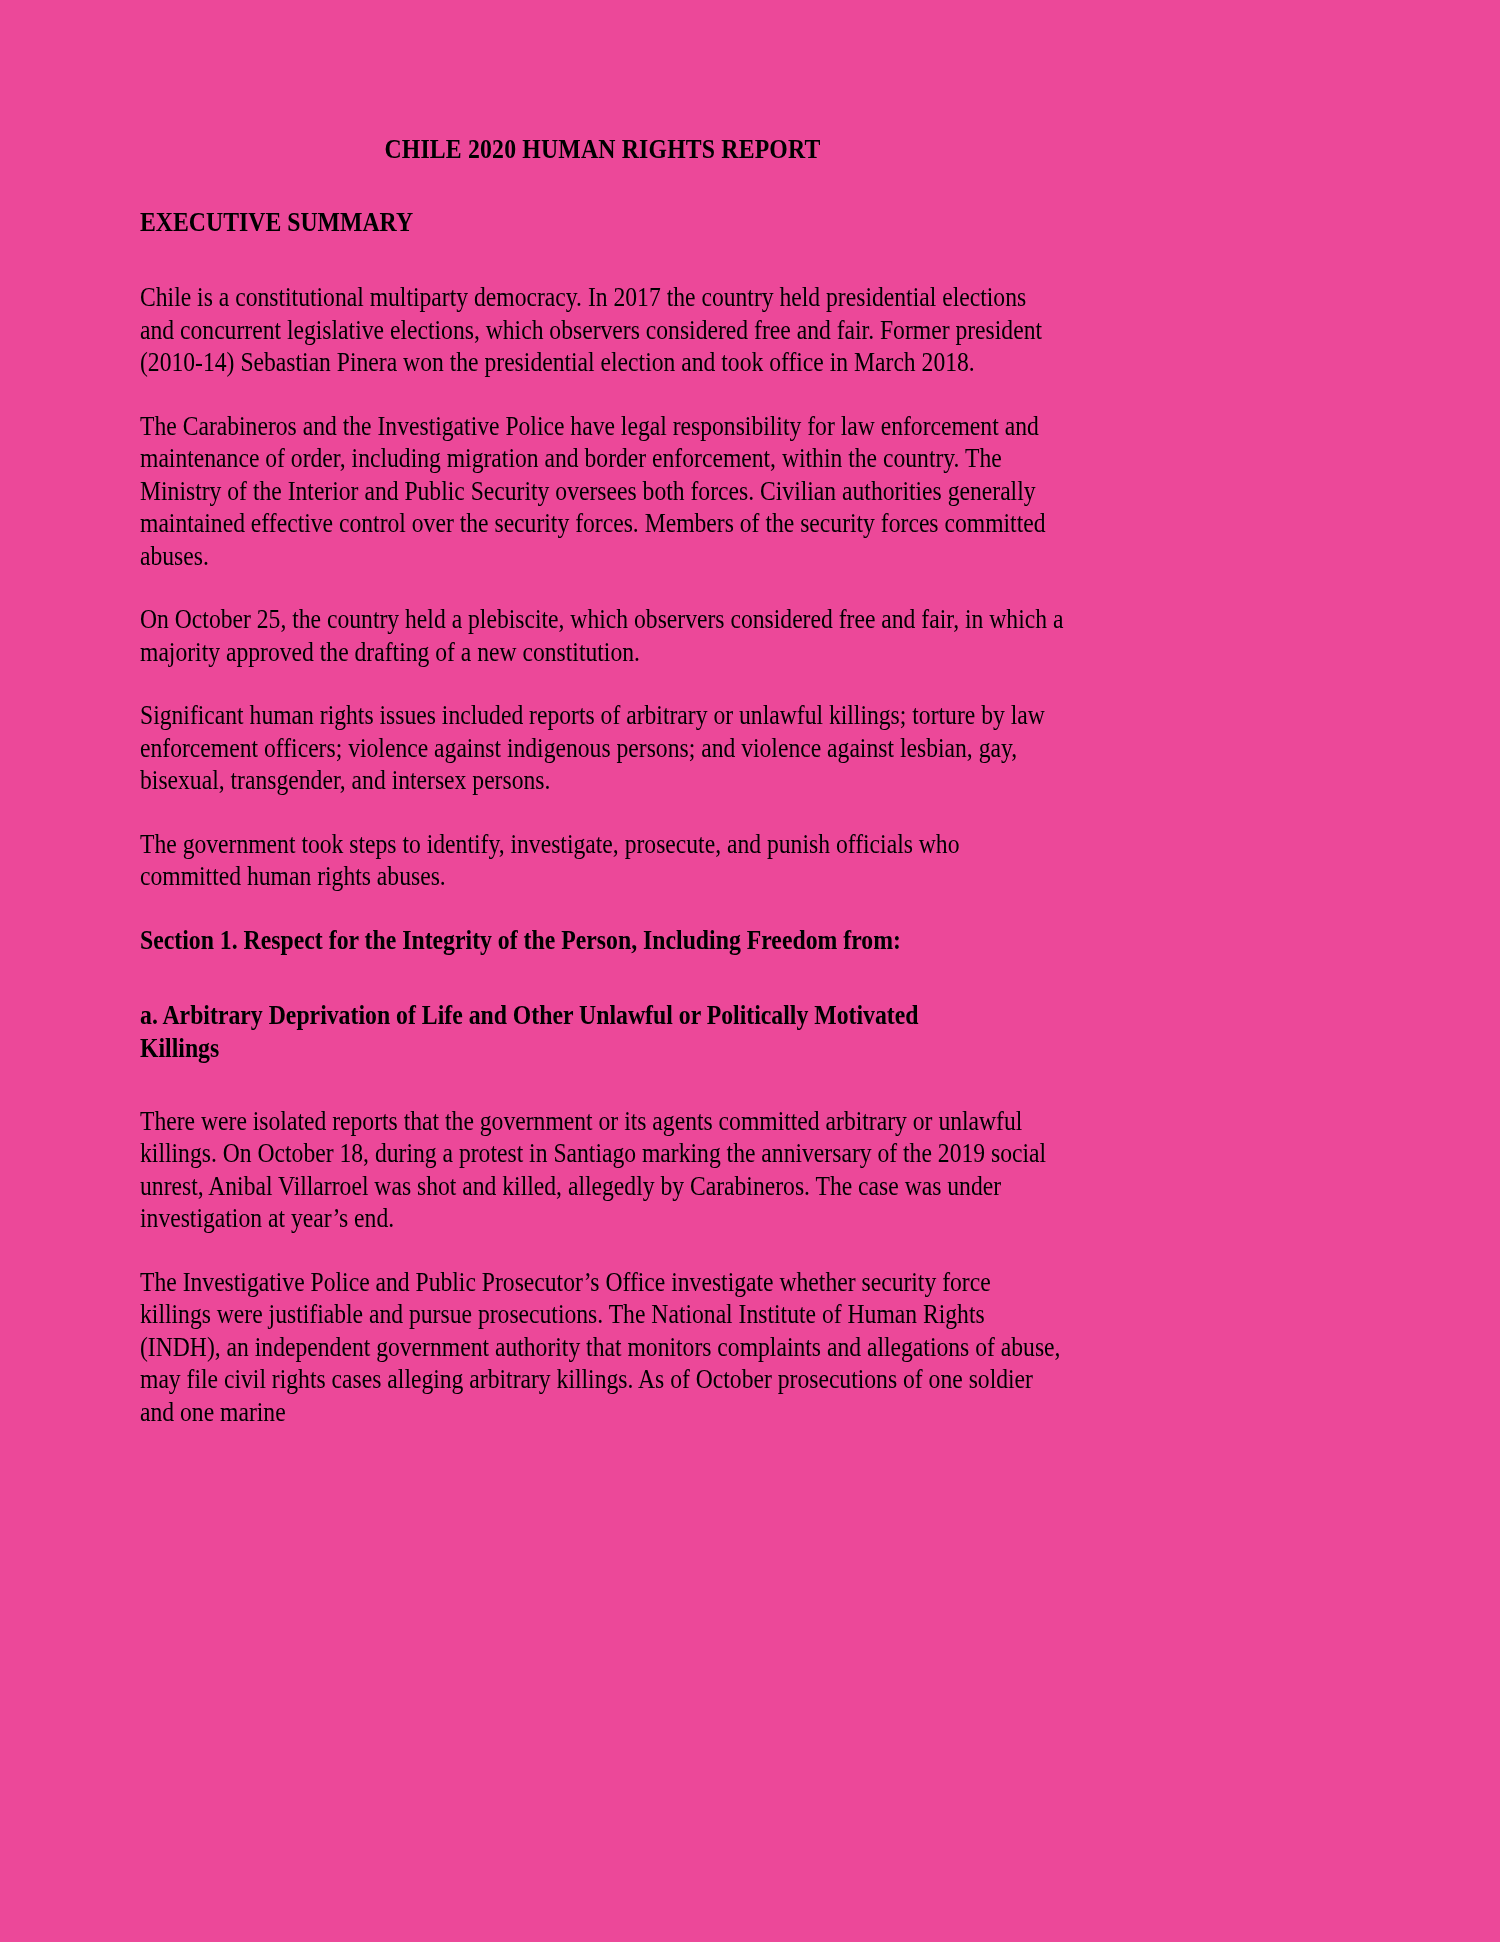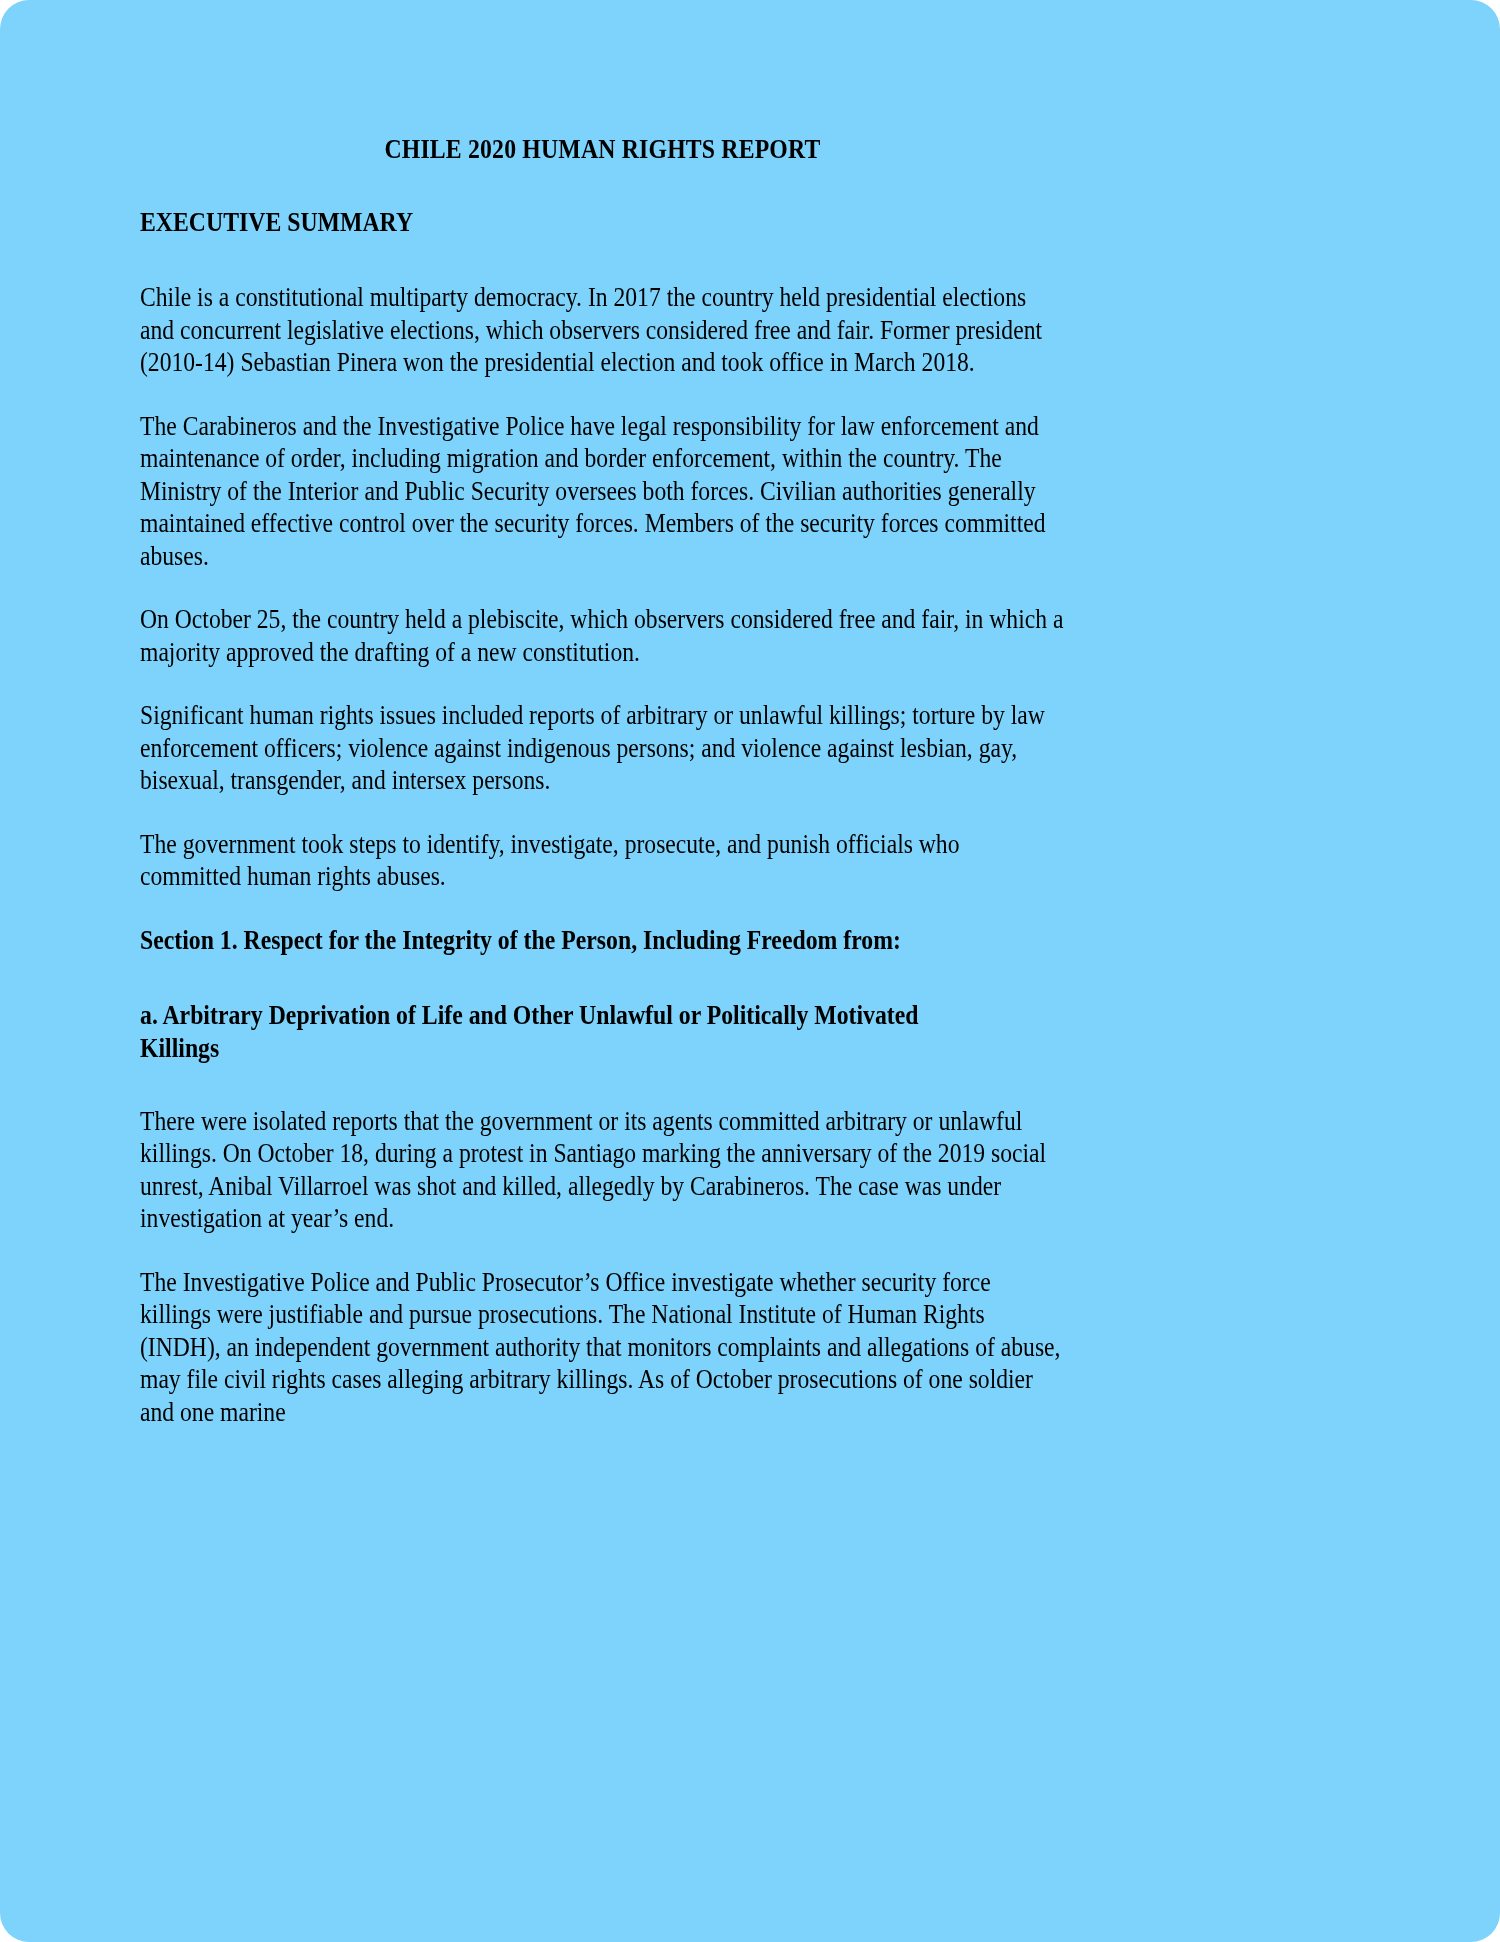--- a/index.html
+++ b/index.html
@@ -9,24 +9,23 @@
     background: #ffffff;
   }
   body {
     font-family: "Liberation Serif", "DejaVu Serif", serif;
     color: #000000;
   }
   .page {
     position: relative;
     width: 1500px;
     height: 1942px;
-    background: #7dd3fc;
+    background: #ec4899;
     overflow: hidden;
     box-sizing: border-box;
-    border-radius: 29px;
   }
   .content {
     position: absolute;
     left: 140px;
     top: 132px;
     width: 925px;
   }
   .doc-title {
     text-align: center;
     font-weight: bold;

